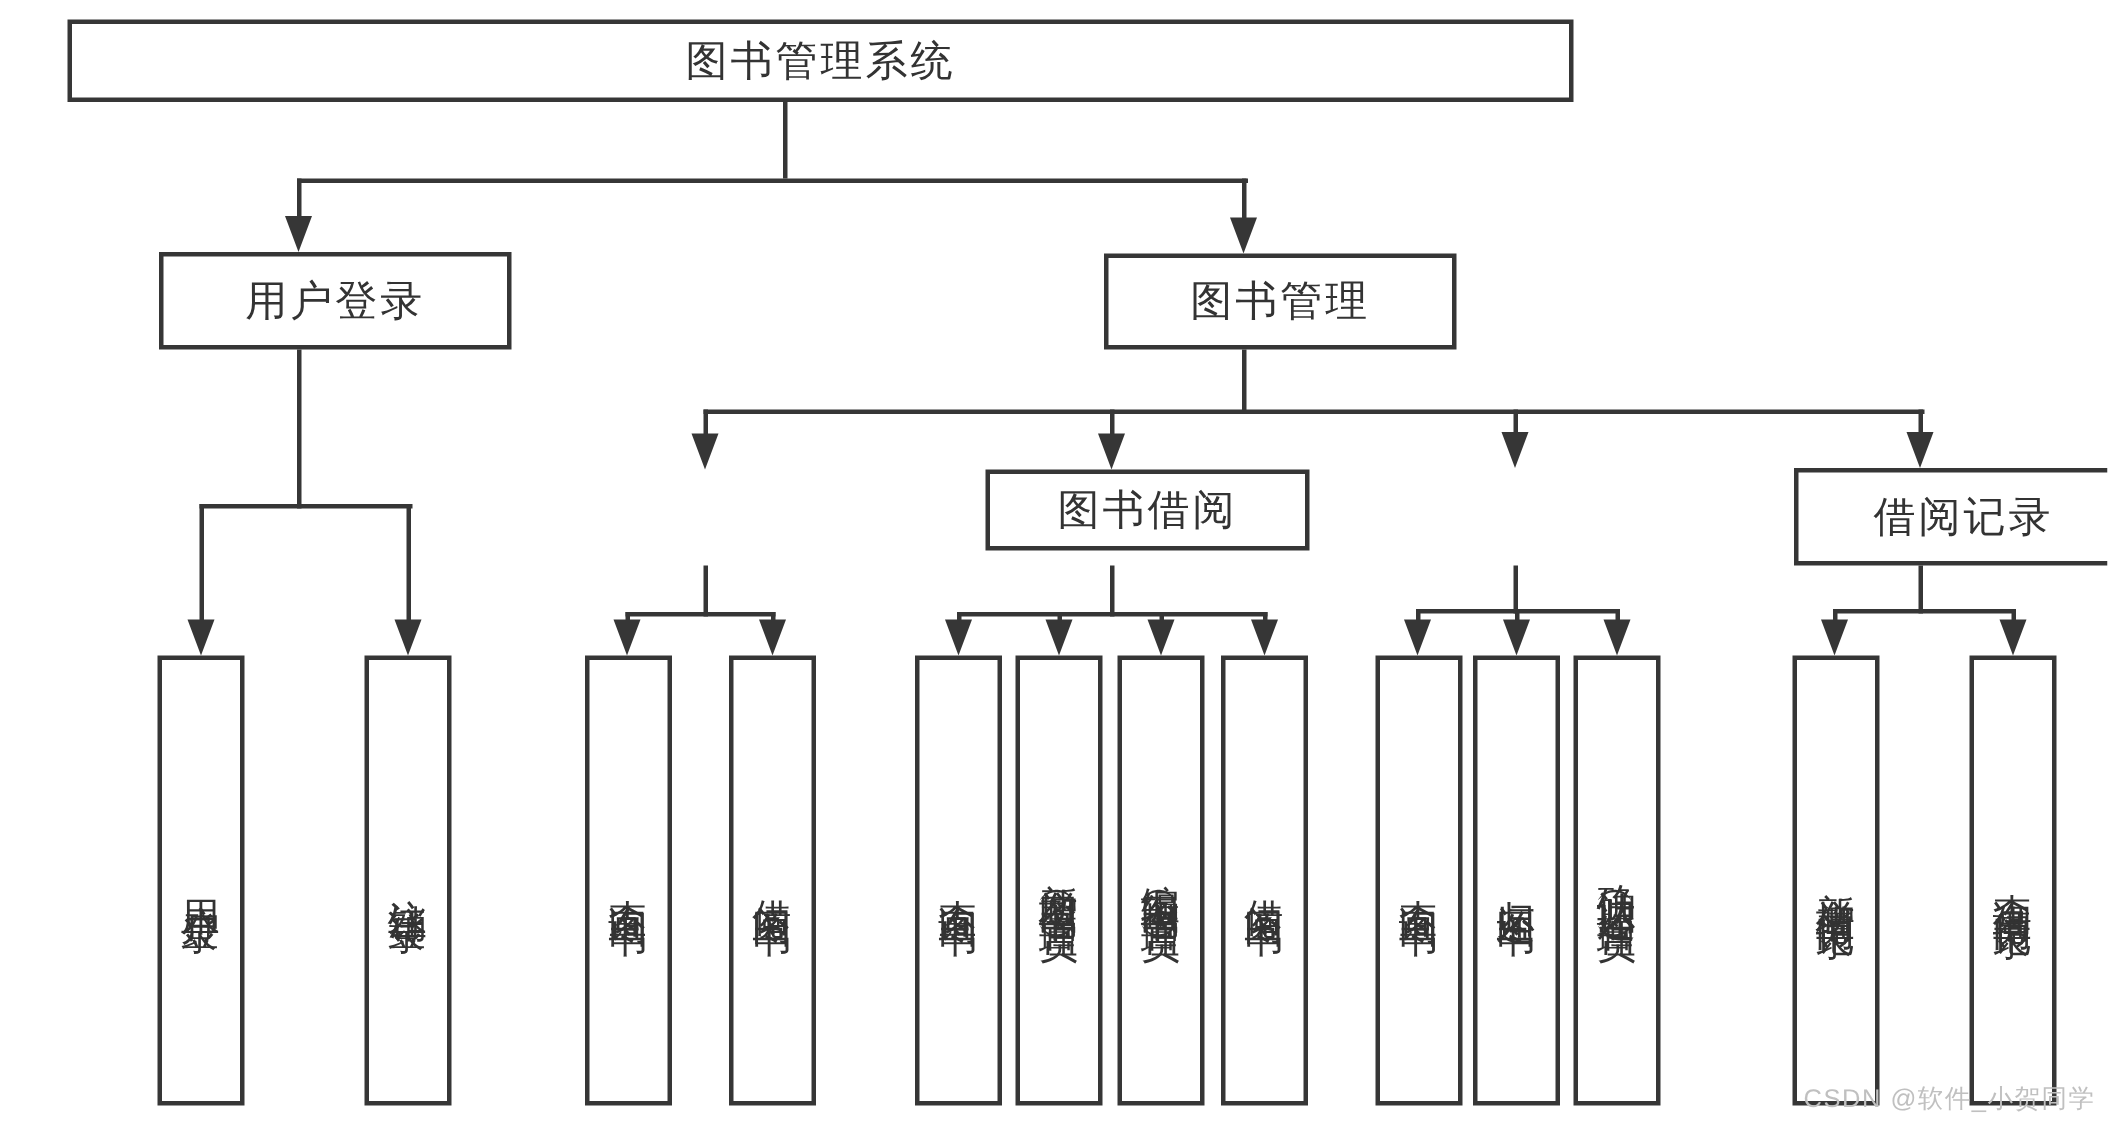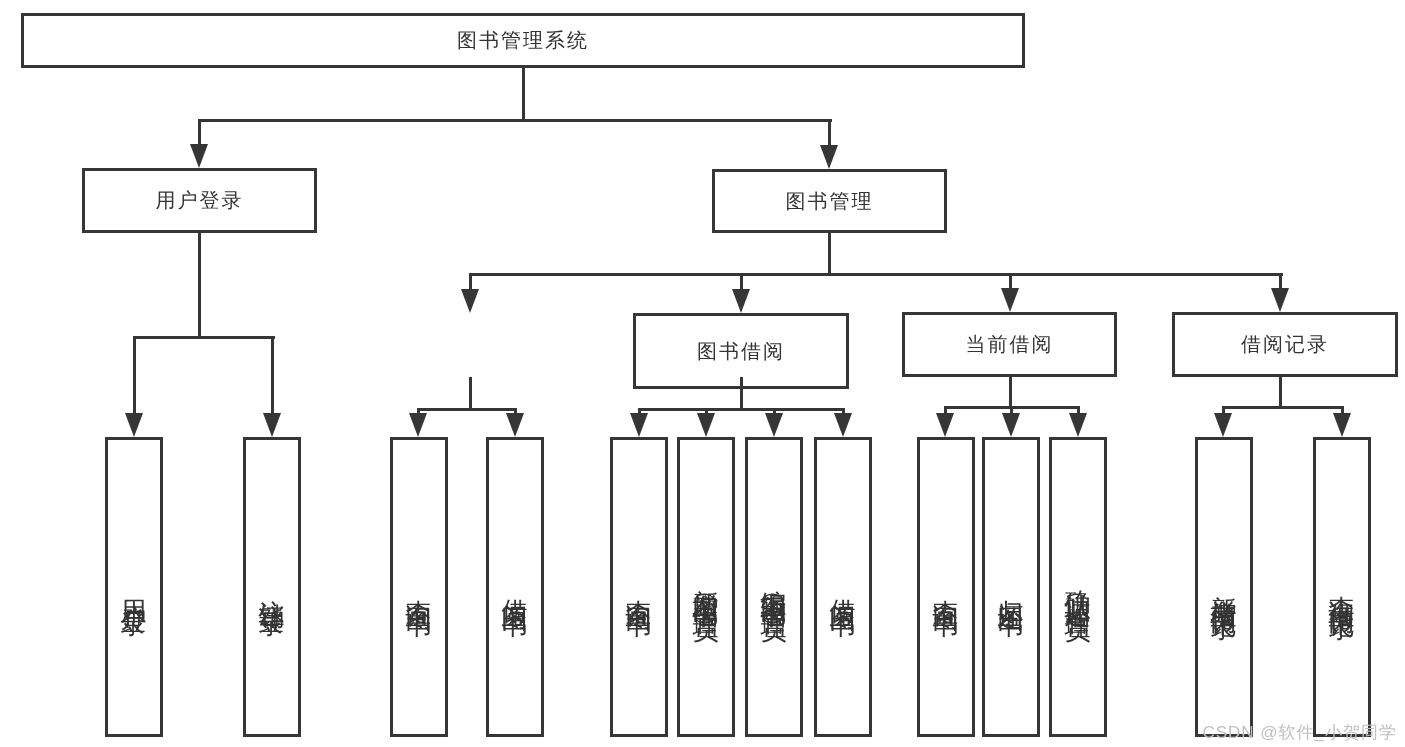--- a/index.html
+++ b/index.html
@@ -11,21 +11,21 @@
   html,body{margin:0;padding:0;background:var(--bg);}
   .canvas{
     position:relative;width:1405px;height:747px;background:var(--bg);
     overflow:hidden;font-family:"Liberation Sans",sans-serif;color:var(--text);
   }
   .node{
     position:absolute;background:#fff;border:3px solid var(--line);
     box-sizing:border-box;display:flex;align-items:center;justify-content:center;
     color:var(--text);
   }
-  .h{font-size:20px;letter-spacing:2px;white-space:nowrap;}
+  .h{font-size:28px;letter-spacing:2px;white-space:nowrap;margin-left:24px;}
   .v{
     writing-mode:vertical-rl;text-orientation:mixed;
     font-size:26px;line-height:1;letter-spacing:4px;
   }
   .vl{position:absolute;width:3px;background:var(--line);}
   .hl{position:absolute;height:3px;background:var(--line);}
   .ar{
     position:absolute;width:0;height:0;
     border-left:9px solid transparent;border-right:9px solid transparent;
     border-top:24px solid var(--line);
@@ -46,27 +46,24 @@
 
   <div class="node h" style="left:82px;top:168px;width:235px;height:65px">
     <span>用户登录</span>
   </div>
 
   <div class="node h" style="left:712px;top:169px;width:235px;height:64px">
     <span>图书管理</span>
   </div>
 
 
-  <div class="node h" style="left:633px;top:313px;width:216px;height:76px">
+  <div class="node h" style="left:633px;top:313px;width:216px;height:54px">
     <span>图书借阅</span>
   </div>
 
-  <div class="node h" style="left:902px;top:312px;width:215px;height:65px">
-    <span>当前借阅</span>
-  </div>
 
   <div class="node h" style="left:1172px;top:312px;width:226px;height:65px">
     <span>借阅记录</span>
   </div>
 
   <div class="node v" style="left:105px;top:437px;width:58px;height:300px">
     <span>用户登录</span>
   </div>
   <div class="node v" style="left:243px;top:437px;width:58px;height:300px">
     <span>注销登录</span>

